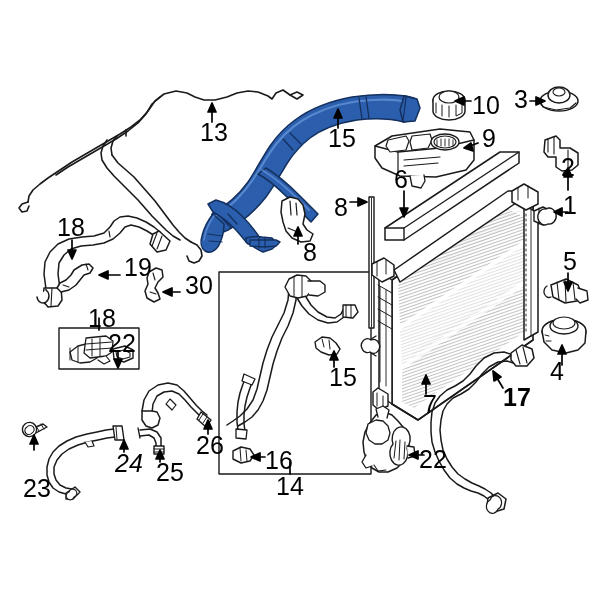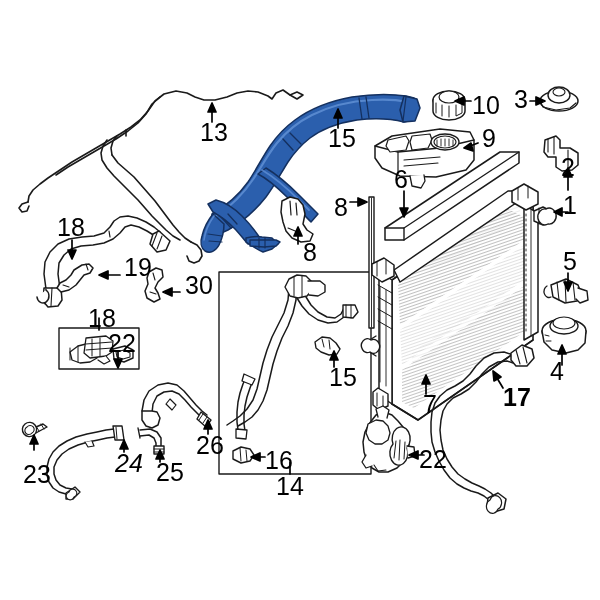--- a/index.html
+++ b/index.html
@@ -502,19 +502,19 @@
   <div class="lbl" style="left:200px;top:120px;">13</div>
   <div class="lbl" style="left:276px;top:474px;">14</div>
   <div class="lbl" style="left:329px;top:365px;">15</div>
   <div class="lbl" style="left:265px;top:448px;">16</div>
   <div class="lbl" style="left:503px;top:385px;font-weight:bold;">17</div>
   <div class="lbl" style="left:57px;top:215px;">18</div>
   <div class="lbl" style="left:124px;top:255px;">19</div>
   <div class="lbl" style="left:185px;top:273px;">30</div>
   <div class="lbl" style="left:88px;top:306px;">18</div>
   <div class="lbl" style="left:108px;top:331px;text-align:center;">22</div>
-  <div class="lbl" style="left:23px;top:462px;">23</div>
+  <div class="lbl" style="left:23px;top:476px;">23</div>
   <div class="lbl" style="left:115px;top:451px;font-style:italic;">24</div>
   <div class="lbl" style="left:156px;top:460px;">25</div>
   <div class="lbl" style="left:196px;top:433px;">26</div>
   <div class="lbl" style="left:419px;top:447px;">22</div>
 
 </div>
 
 </body></html>

